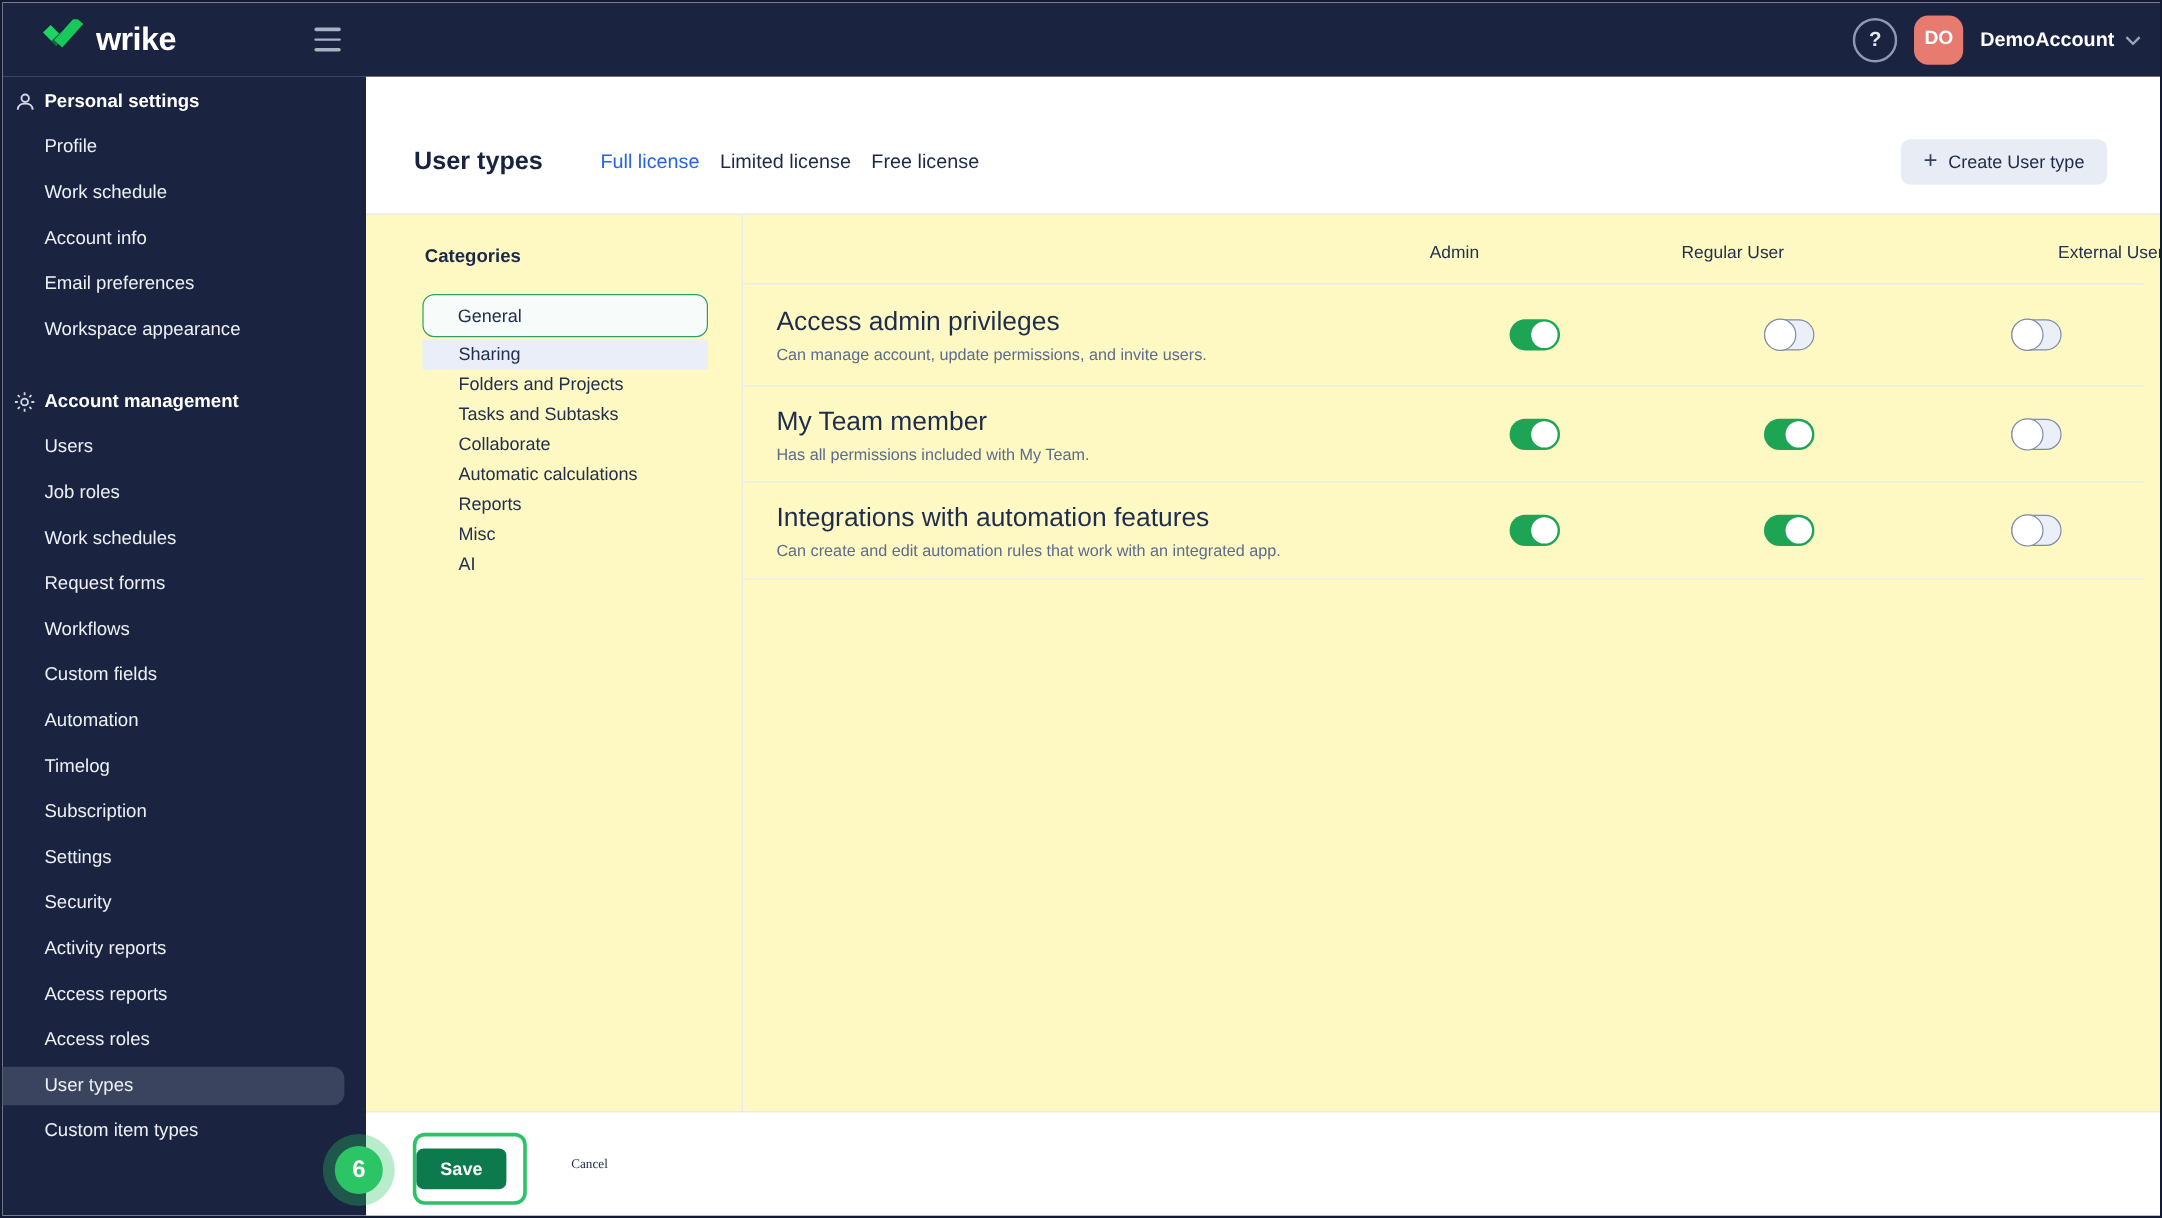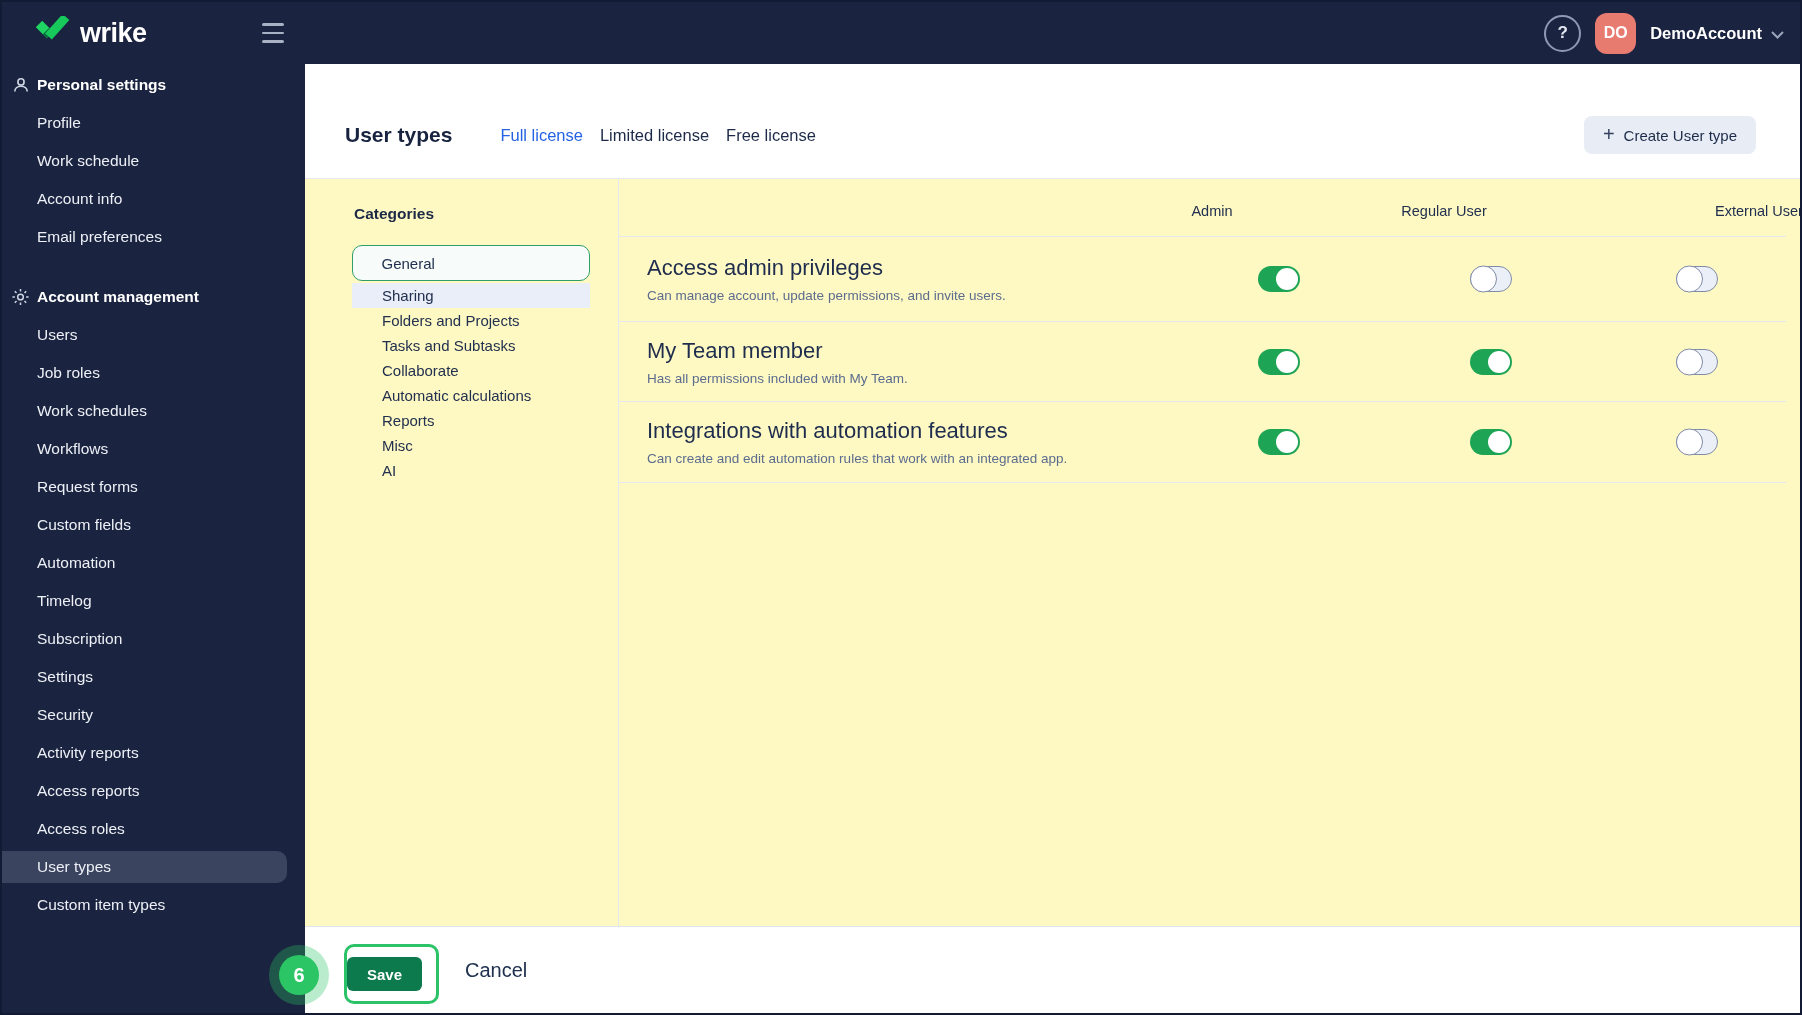--- a/index.html
+++ b/index.html
@@ -79,22 +79,22 @@
                        width:25px; height:25px; background:#fff; border:1.5px solid #808ba7; border-radius:50%; }
 
   
   .footer { position:absolute; left:303px; right:0; bottom:0; height:87px; background:#fff;
             border-top:1px solid #e0e6ee; }
   .save-annotation { position:absolute; left:39px; top:17px; width:95px; height:60px;
                      border:3px solid #2cc368; border-radius:10px;
                      display:flex; align-items:center; justify-content:flex-start; }
   .save-btn { width:75px; height:34px; background:#0d7a4e; color:#fff; border:none; border-radius:6px;
               font-family:inherit; font-size:15px; font-weight:600; cursor:pointer; }
-  .cancel-btn { position:absolute; left:160px; top:50%; transform:translateY(-50%); background:none; border:none;
-                font-family:Liberation Sans, sans-serif; font-size:20px; color:#20304f; cursor:pointer; }
+  .cancel-btn { position:absolute; left:171px; top:50%; transform:translateY(-50%); background:none; border:none;
+                font-family:Liberation Serif, serif; font-size:11px; color:#20304f; cursor:pointer; }
   .step-badge { position:absolute; left:277px; top:953px; width:40px; height:40px; border-radius:50%;
                 background:#2bc565; box-shadow:0 0 0 10px rgba(43,197,101,0.33); color:#fff;
                 font-size:20px; font-weight:700; display:flex; align-items:center; justify-content:center; z-index:5; }
 </style>
 </head>
 <body>
 
 <div class="screen">
 
   <header class="topbar">
@@ -136,38 +136,39 @@
             <path d="M2.8 15c0-3.4 2.8-5.3 6.2-5.3s6.2 1.9 6.2 5.3" stroke="#cfd6e4" stroke-width="1.6"></path>
           </svg>
         </span>
         <span>Personal settings</span>
       </div>
       <div>
           <div class="side-row">Profile</div>
           <div class="side-row">Work schedule</div>
           <div class="side-row">Account info</div>
           <div class="side-row">Email preferences</div>
+          <div class="side-row">Workspace appearance</div>
         </div>
     </div>
     <div class="side-section sec2">
       <div class="side-row side-header">
         <span class="side-icon">
           <svg width="19" height="19" viewBox="0 0 20 20" fill="none">
             <circle cx="10" cy="10" r="3" stroke="#cfd6e4" stroke-width="1.6"></circle>
             <path d="M10 1.5v2.6M10 15.9v2.6M1.5 10h2.6M15.9 10h2.6M4 4l1.8 1.8M14.2 14.2L16 16M16 4l-1.8 1.8M5.8 14.2L4 16" stroke="#cfd6e4" stroke-width="1.6"></path>
           </svg>
         </span>
         <span>Account management</span>
       </div>
       <div>
           <div class="side-row">Users</div>
           <div class="side-row">Job roles</div>
           <div class="side-row">Work schedules</div>
+          <div class="side-row">Request forms</div>
           <div class="side-row">Workflows</div>
-          <div class="side-row">Request forms</div>
           <div class="side-row">Custom fields</div>
           <div class="side-row">Automation</div>
           <div class="side-row">Timelog</div>
           <div class="side-row">Subscription</div>
           <div class="side-row">Settings</div>
           <div class="side-row">Security</div>
           <div class="side-row">Activity reports</div>
           <div class="side-row">Access reports</div>
           <div class="side-row">Access roles</div>
           <div class="side-row selected">User types</div>

